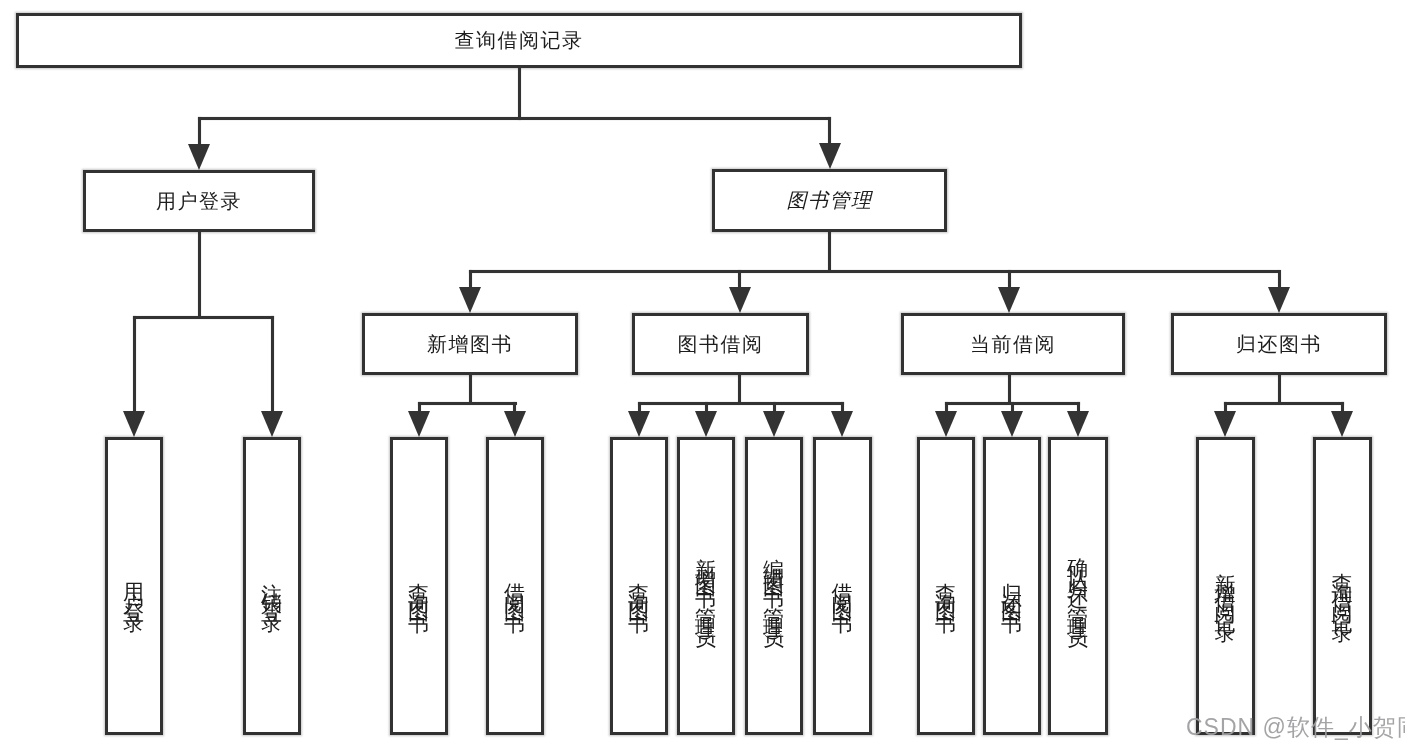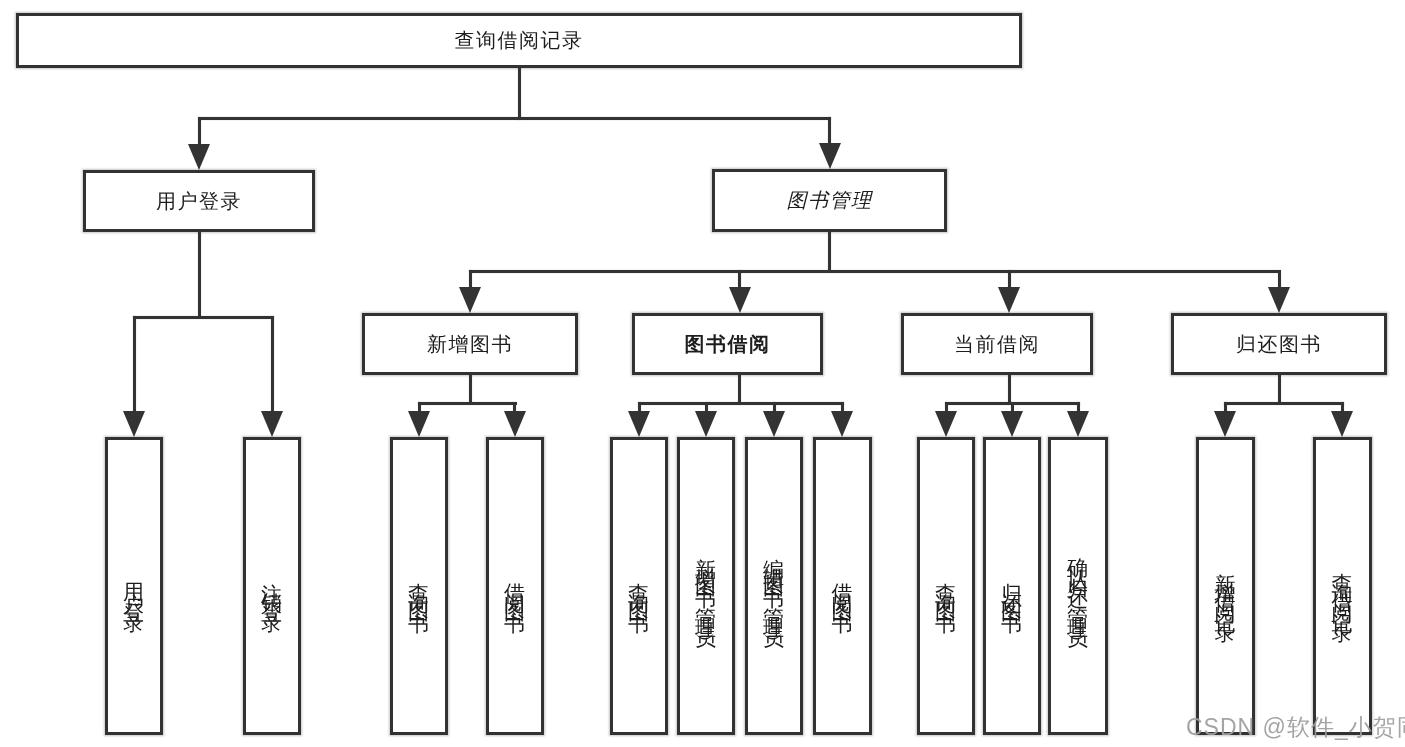--- a/index.html
+++ b/index.html
@@ -48,25 +48,25 @@
   </div>
 
   <div class="node" style="left:712px;top:169px;width:235px;height:63px;font-style:italic;">
     <span>图书管理</span>
   </div>
 
   <div class="node" style="left:362px;top:313px;width:216px;height:62px;">
     <span>新增图书</span>
   </div>
 
-  <div class="node" style="left:632px;top:313px;width:191px;height:62px;font-weight:bold;">
+  <div class="node" style="left:632px;top:313px;width:177px;height:62px;">
     <span>图书借阅</span>
   </div>
 
-  <div class="node" style="left:901px;top:313px;width:192px;height:62px;">
+  <div class="node" style="left:901px;top:313px;width:224px;height:62px;">
     <span>当前借阅</span>
   </div>
 
   <div class="node" style="left:1171px;top:313px;width:216px;height:62px;">
     <span>归还图书</span>
   </div>
 
   <div class="vnode" style="left:105px;top:437px;width:58px;height:298px;">
     <span>用户登录</span>
   </div>

